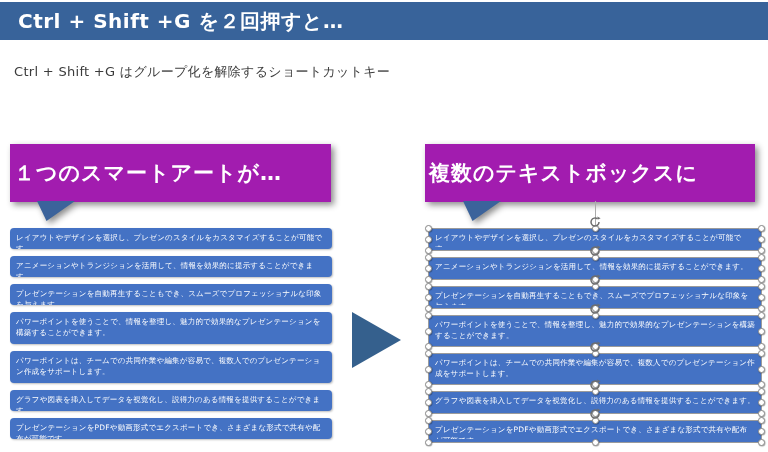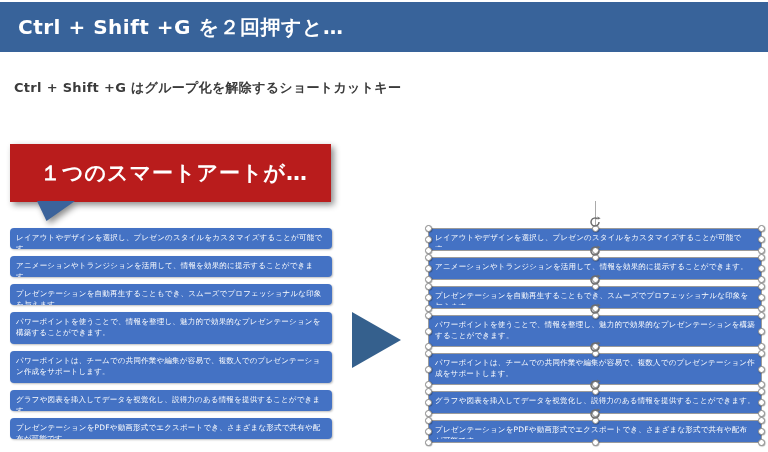--- a/index.html
+++ b/index.html
@@ -1,31 +1,31 @@
 <!DOCTYPE html>
 <html><head>
 <meta charset="utf-8">
 <style>
   html,body{margin:0;padding:0;background:#fff;}
   .page{position:relative;width:768px;height:452px;background:#fff;overflow:hidden;
         font-family:"DejaVu Sans","Liberation Sans",sans-serif;}
 
   
-  .titlebar{position:absolute;left:0;top:2px;width:768px;height:50px;background:#38639A;
+  .titlebar{position:absolute;left:0;top:2px;width:768px;height:38px;background:#38639A;
             display:flex;align-items:center;box-sizing:border-box;padding-left:18px;}
   .titlebar .t{color:#fff;font-size:20px;font-weight:bold;letter-spacing:.5px;}
 
   
-  .subtitle{position:absolute;left:14px;top:78px;color:#3B3B3B;font-size:13px;
-            font-weight:bold;line-height:19px;letter-spacing:.3px;white-space:nowrap;}
+  .subtitle{position:absolute;left:14px;top:62px;color:#3B3B3B;font-size:13px;
+            font-weight:normal;line-height:19px;letter-spacing:.3px;white-space:nowrap;}
 
   
   .bubble-wrap{position:absolute;filter:drop-shadow(3px 3px 3px rgba(0,0,0,.45));}
-  .bubble{background:#b91c1c;color:#fff;font-weight:bold;font-size:21px;letter-spacing:1px;
-          display:flex;align-items:center;box-sizing:border-box;padding-left:30px;}
+  .bubble{background:#a21caf;color:#fff;font-weight:bold;font-size:21px;letter-spacing:1px;
+          display:flex;align-items:center;box-sizing:border-box;padding-left:4px;}
   .bubble.l{width:321px;height:58px;}
   .bubble.r{width:330px;height:58px;}
   .tail{position:absolute;top:57px;width:38px;height:20px;background:#3B639B;
         clip-path:polygon(0 0,100% 0,25% 100%);}
   .tail.l{left:27px;} .tail.r{left:38px;}
 
   
   .left-shot{position:absolute;left:10px;top:228px;width:322px;display:flex;
              flex-direction:column;gap:7px;}
   .sa-box{background:#4472C4;border-radius:4px;color:#fff;font-size:7.5px;line-height:11px;
@@ -67,20 +67,24 @@
 
   <div class="subtitle">
     <div>Ctrl + Shift +G はグループ化を解除するショートカットキー</div>
   </div>
 
   <div class="bubble-wrap" style="left:10px;top:144px;">
     <div class="bubble l">１つのスマートアートが…</div>
     <div class="tail l"></div>
   </div>
 
+  <div class="bubble-wrap" style="left:425px;top:144px;">
+    <div class="bubble r">複数のテキストボックスに</div>
+    <div class="tail r"></div>
+  </div>
 
   <div class="left-shot">
       <div class="sa-box">レイアウトやデザインを選択し、プレゼンのスタイルをカスタマイズすることが可能です。</div>
       <div class="sa-box">アニメーションやトランジションを活用して、情報を効果的に提示することができます。</div>
       <div class="sa-box">プレゼンテーションを自動再生することもでき、スムーズでプロフェッショナルな印象を与えます。</div>
       <div class="sa-box two">パワーポイントを使うことで、情報を整理し、魅力的で効果的なプレゼンテーションを構築することができます。</div>
       <div class="sa-box two">パワーポイントは、チームでの共同作業や編集が容易で、複数人でのプレゼンテーション作成をサポートします。</div>
       <div class="sa-box">グラフや図表を挿入してデータを視覚化し、説得力のある情報を提供することができます。</div>
       <div class="sa-box">プレゼンテーションをPDFや動画形式でエクスポートでき、さまざまな形式で共有や配布が可能です。</div>
     </div>

